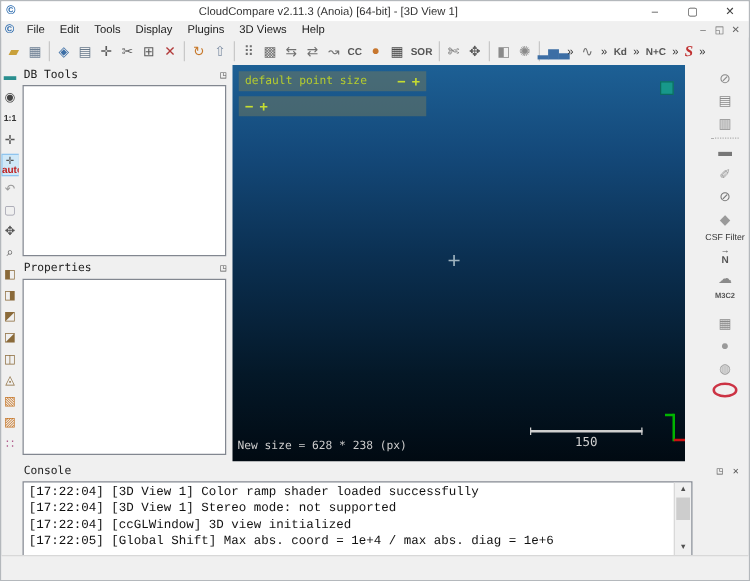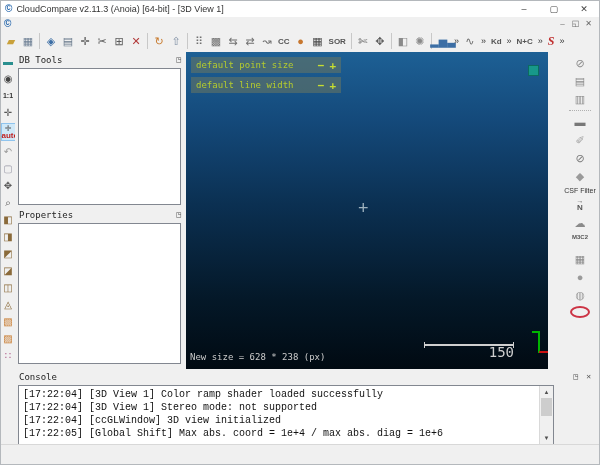--- a/index.html
+++ b/index.html
@@ -4,21 +4,21 @@
 <style>
   html,body{margin:0;padding:0;background:#e8e8e8;}
   #win{position:relative;width:600px;height:465px;background:#f0f0f0;
        font-family:"Liberation Sans",sans-serif;overflow:hidden;
        border:1px solid #b4b8bc;box-sizing:border-box;}
 
   
   .titlebar{position:absolute;top:0;left:0;right:0;height:16px;background:#ffffff;
             display:flex;align-items:center;padding-left:4px;font-size:9px;color:#333;}
   .app-logo{color:#1a5fa8;font-weight:bold;font-size:10px;margin-right:4px;line-height:10px;}
-  .title-text{flex:1;white-space:nowrap;}
+  .title-text{flex:1;white-space:nowrap;text-align:center;}
   .win-btn{width:30px;text-align:center;font-size:9px;color:#444;line-height:16px;}
 
   
   .menubar{position:absolute;top:16px;left:0;right:0;height:13px;background:#f0f0f0;
            display:flex;align-items:center;font-size:9px;color:#222;padding-left:3px;}
   .menu-item{padding:0 6px;line-height:13px;}
   .mdi-controls{margin-left:auto;display:flex;margin-right:4px;}
   .mdi-btn{width:13px;text-align:center;font-size:8px;color:#666;}
 
   
@@ -57,22 +57,22 @@
   .ov{position:absolute;left:5px;width:140px;height:16px;background:rgba(108,118,96,0.55);
       display:flex;align-items:center;gap:5px;padding:0 5px;font-size:9px;color:#b5cc2e;}
   .ov .ov-label{flex:1;}
   .ov .ovbtn{font-size:11px;font-weight:bold;color:#c6dd30;}
   .vp-cross{position:absolute;left:172px;top:146px;font-size:18px;color:#9fb3bf;
             font-family:"Liberation Sans",sans-serif;font-weight:300;}
   .size-text{position:absolute;left:4px;bottom:7px;font-size:9px;color:#cccccc;}
   .scalebar{position:absolute;left:238px;bottom:23px;width:90px;height:2px;background:#cfcfcf;}
   .scalebar::before,.scalebar::after{content:"";position:absolute;top:-2px;width:1px;height:6px;background:#cfcfcf;}
   .scalebar::before{left:0;} .scalebar::after{right:0;}
-  .scale-label{position:absolute;left:238px;bottom:9px;width:90px;text-align:right;
-               font-size:14px;color:#cfcfcf;}
+  .scale-label{position:absolute;left:238px;bottom:9px;width:90px;text-align:center;
+               font-size:10px;color:#cfcfcf;}
   .axis{position:absolute;left:344px;top:279px;width:18px;height:23px;}
   .axis .ay{position:absolute;left:8px;top:0;width:2px;height:22px;background:#00b400;}
   .axis .ayt{position:absolute;left:2px;top:0;width:7px;height:2px;background:#00b400;}
   .axis .ax{position:absolute;left:9px;top:20px;width:13px;height:2px;background:#cc1111;}
   .corner-sq{position:absolute;left:342px;top:13px;width:9px;height:9px;background:#17988a;
              border:1px solid #0c6b60;}
 
   
   .right-strip{position:absolute;right:0;top:51px;width:38px;bottom:97px;
                display:flex;flex-direction:column;align-items:center;padding-top:4px;gap:3px;}
@@ -110,20 +110,29 @@
   <div class="titlebar">
     <span class="app-logo">©</span>
     <span class="title-text">CloudCompare v2.11.3 (Anoia) [64-bit] - [3D View 1]</span>
     <span class="win-btn">–</span>
     <span class="win-btn">▢</span>
     <span class="win-btn">✕</span>
   </div>
 
   <div class="menubar">
     <span class="app-logo">©</span>
+    <div style="display:flex;">
+        <div class="menu-item">File</div>
+        <div class="menu-item">Edit</div>
+        <div class="menu-item">Tools</div>
+        <div class="menu-item">Display</div>
+        <div class="menu-item">Plugins</div>
+        <div class="menu-item">3D Views</div>
+        <div class="menu-item">Help</div>
+      </div>
     <div class="mdi-controls">
       <span class="mdi-btn">–</span>
       <span class="mdi-btn">◱</span>
       <span class="mdi-btn">✕</span>
     </div>
   </div>
 
   <div class="toolbar">
       <div class="t-icon" style="color: rgb(201, 161, 59);">▰</div>
       <div class="t-icon" style="color: rgb(109, 127, 148);">▦</div>
@@ -203,21 +212,20 @@
     <div class="panel-body" style="top:171px;bottom:3px;"></div>
   </div>
 
   <div class="viewport">
     <div class="ov" style="top:5px;">
       <span class="ov-label">default point size</span>
       <span class="ovbtn">−</span>
       <span class="ovbtn">+</span>
     </div>
     <div class="ov" style="top:25px;">
-      <span class="ov-label">default line width</span>
       <span class="ovbtn">−</span>
       <span class="ovbtn">+</span>
     </div>
     <span class="corner-sq"></span>
     <span class="vp-cross">+</span>
     <span class="size-text">New size = 628 * 238 (px)</span>
     <div class="scalebar"></div>
     <div class="scale-label">150</div>
     <div class="axis">
       <span class="ayt"></span>

